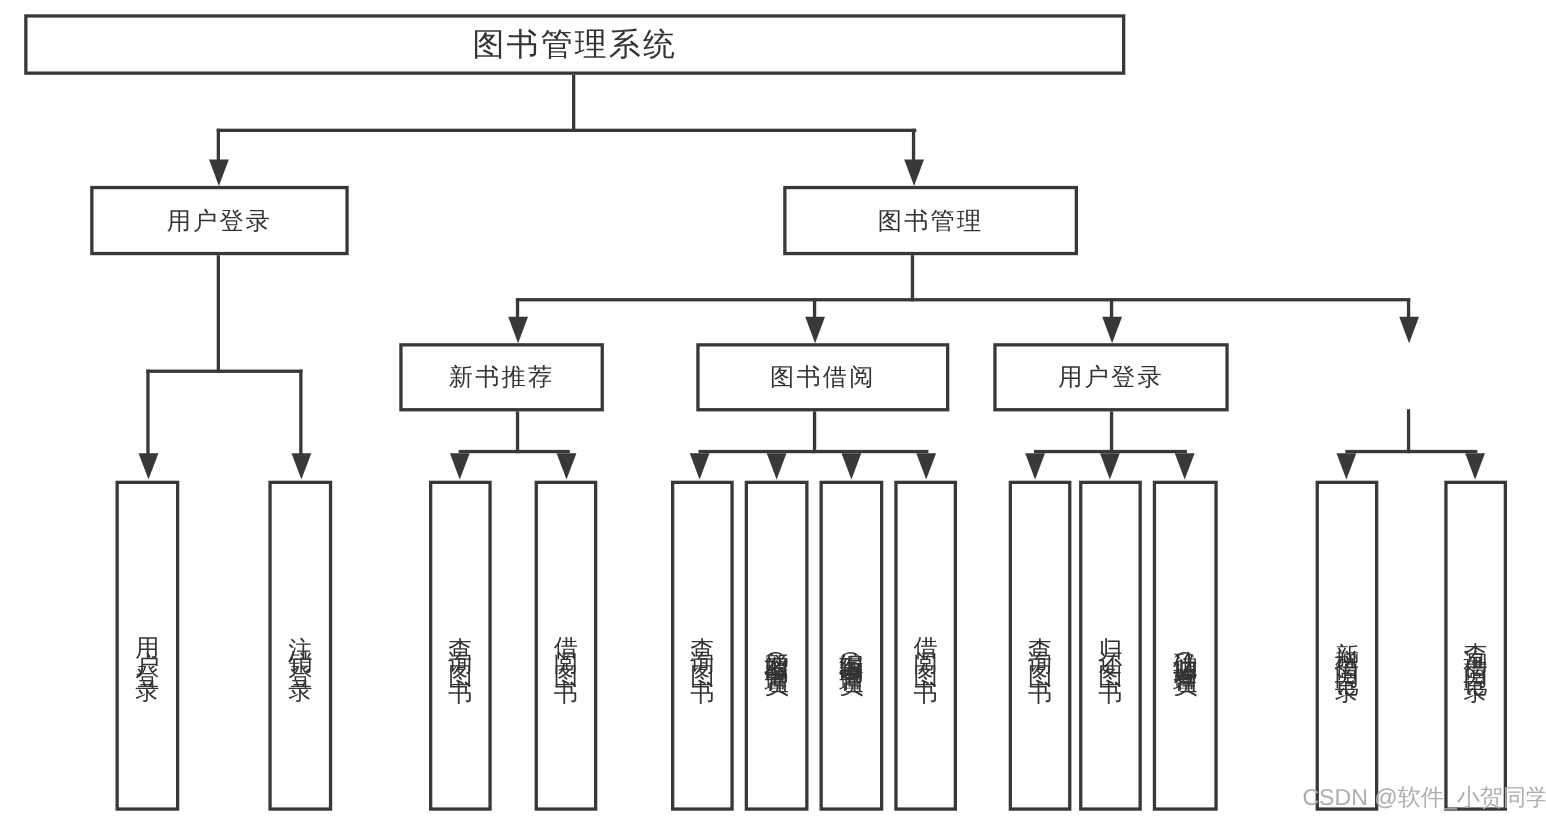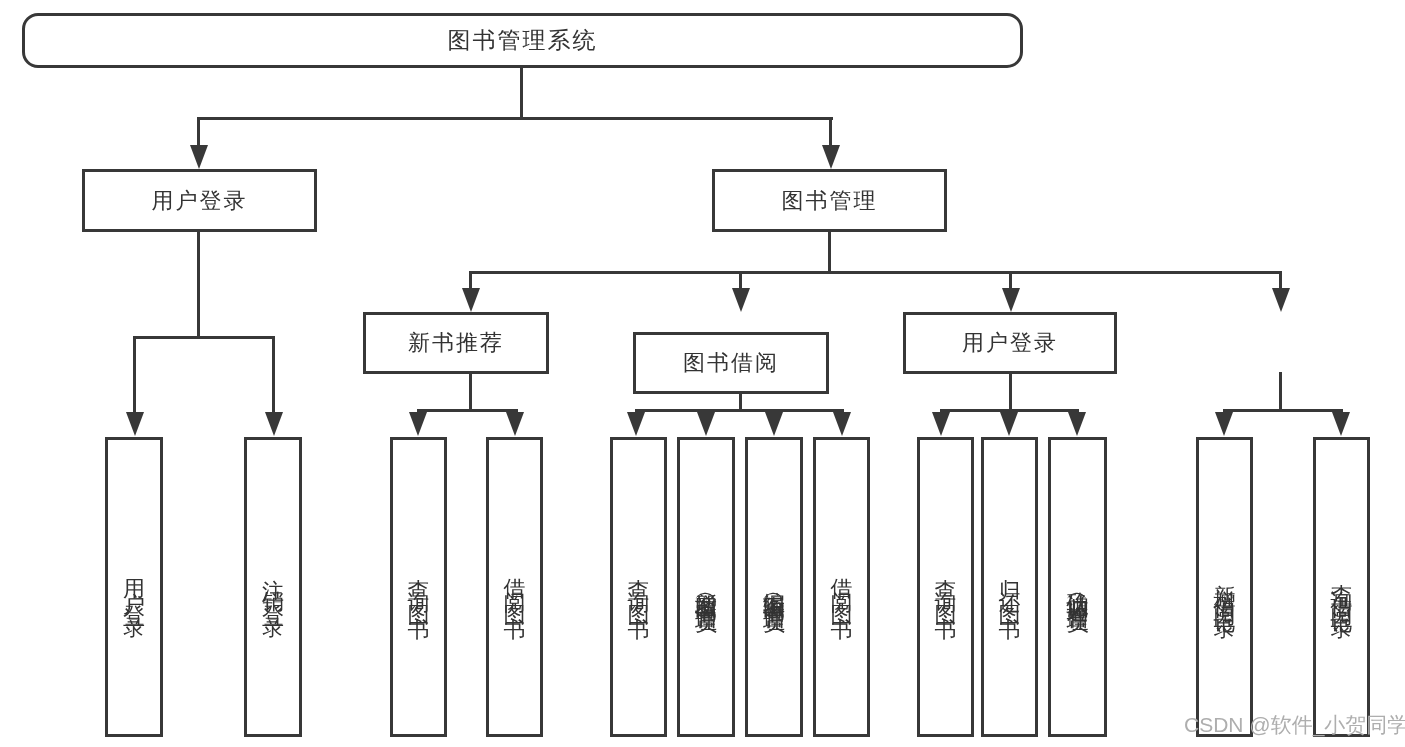--- a/index.html
+++ b/index.html
@@ -22,21 +22,21 @@
     border: 3px solid #383838;
     background: #ffffff;
     display: flex;
     align-items: center;
     justify-content: center;
     font-size: 22px;
     letter-spacing: 2px;
     color: #333333;
     z-index: 2;
   }
-  .title-size { font-size: 23px; border-radius: 16px; }
+  .title-size { font-size: 29px; }
   
   .vbox {
     position: absolute;
     top: 437px;
     height: 300px;
     box-sizing: border-box;
     border: 3px solid #383838;
     background: #ffffff;
     display: flex;
     align-items: center;
@@ -91,21 +91,21 @@
   <div class="line" style="left:520px; top:66px; width:3px; height:53px;"></div>
   <div class="line" style="left:197px; top:117px; width:636px; height:3px;"></div>
   <div class="line" style="left:197px; top:117px; width:3px; height:31px;"></div>
   <div class="arrow" style="left:190px; top:145px;"></div>
   <div class="line" style="left:829px; top:117px; width:3px; height:31px;"></div>
   <div class="arrow" style="left:822px; top:145px;"></div>
 
   <div class="hbox" style="left:82px; top:169px; width:235px; height:63px;">
     <span>用户登录</span>
   </div>
-  <div class="hbox" style="left:712px; top:169px; width:235px; height:63px;text-align:right;">
+  <div class="hbox" style="left:712px; top:169px; width:268px; height:63px;text-align:right;">
     <span>图书管理</span>
   </div>
 
   <div class="line" style="left:197px; top:230px; width:3px; height:109px;"></div>
   <div class="line" style="left:133px; top:336px; width:142px; height:3px;"></div>
   <div class="line" style="left:133px; top:336px; width:3px; height:78px;"></div>
   <div class="arrow" style="left:126px; top:412px;"></div>
   <div class="line" style="left:272px; top:336px; width:3px; height:78px;"></div>
   <div class="arrow" style="left:265px; top:412px;"></div>
 
@@ -116,21 +116,21 @@
   <div class="line" style="left:739px; top:271px; width:3px; height:21px;"></div>
   <div class="arrow" style="left:732px; top:288px;"></div>
   <div class="line" style="left:1009px; top:271px; width:3px; height:21px;"></div>
   <div class="arrow" style="left:1002px; top:288px;"></div>
   <div class="line" style="left:1279px; top:271px; width:3px; height:21px;"></div>
   <div class="arrow" style="left:1272px; top:288px;"></div>
 
   <div class="hbox" style="left:363px; top:312px; width:186px; height:62px;">
     <span>新书推荐</span>
   </div>
-  <div class="hbox" style="left:633px; top:332px; width:196px; height:62px;">
+  <div class="hbox" style="left:633px; top:312px; width:230px; height:62px;">
     <span>图书借阅</span>
   </div>
   <div class="hbox" style="left:903px; top:312px; width:214px; height:62px;">
     <span>用户登录</span>
   </div>
 
   <div class="line" style="left:469px; top:372px; width:3px; height:40px;"></div>
   <div class="line" style="left:417px; top:409px; width:101px; height:3px;"></div>
   <div class="arrow" style="left:409px; top:412px;"></div>
   <div class="arrow" style="left:506px; top:412px;"></div>

